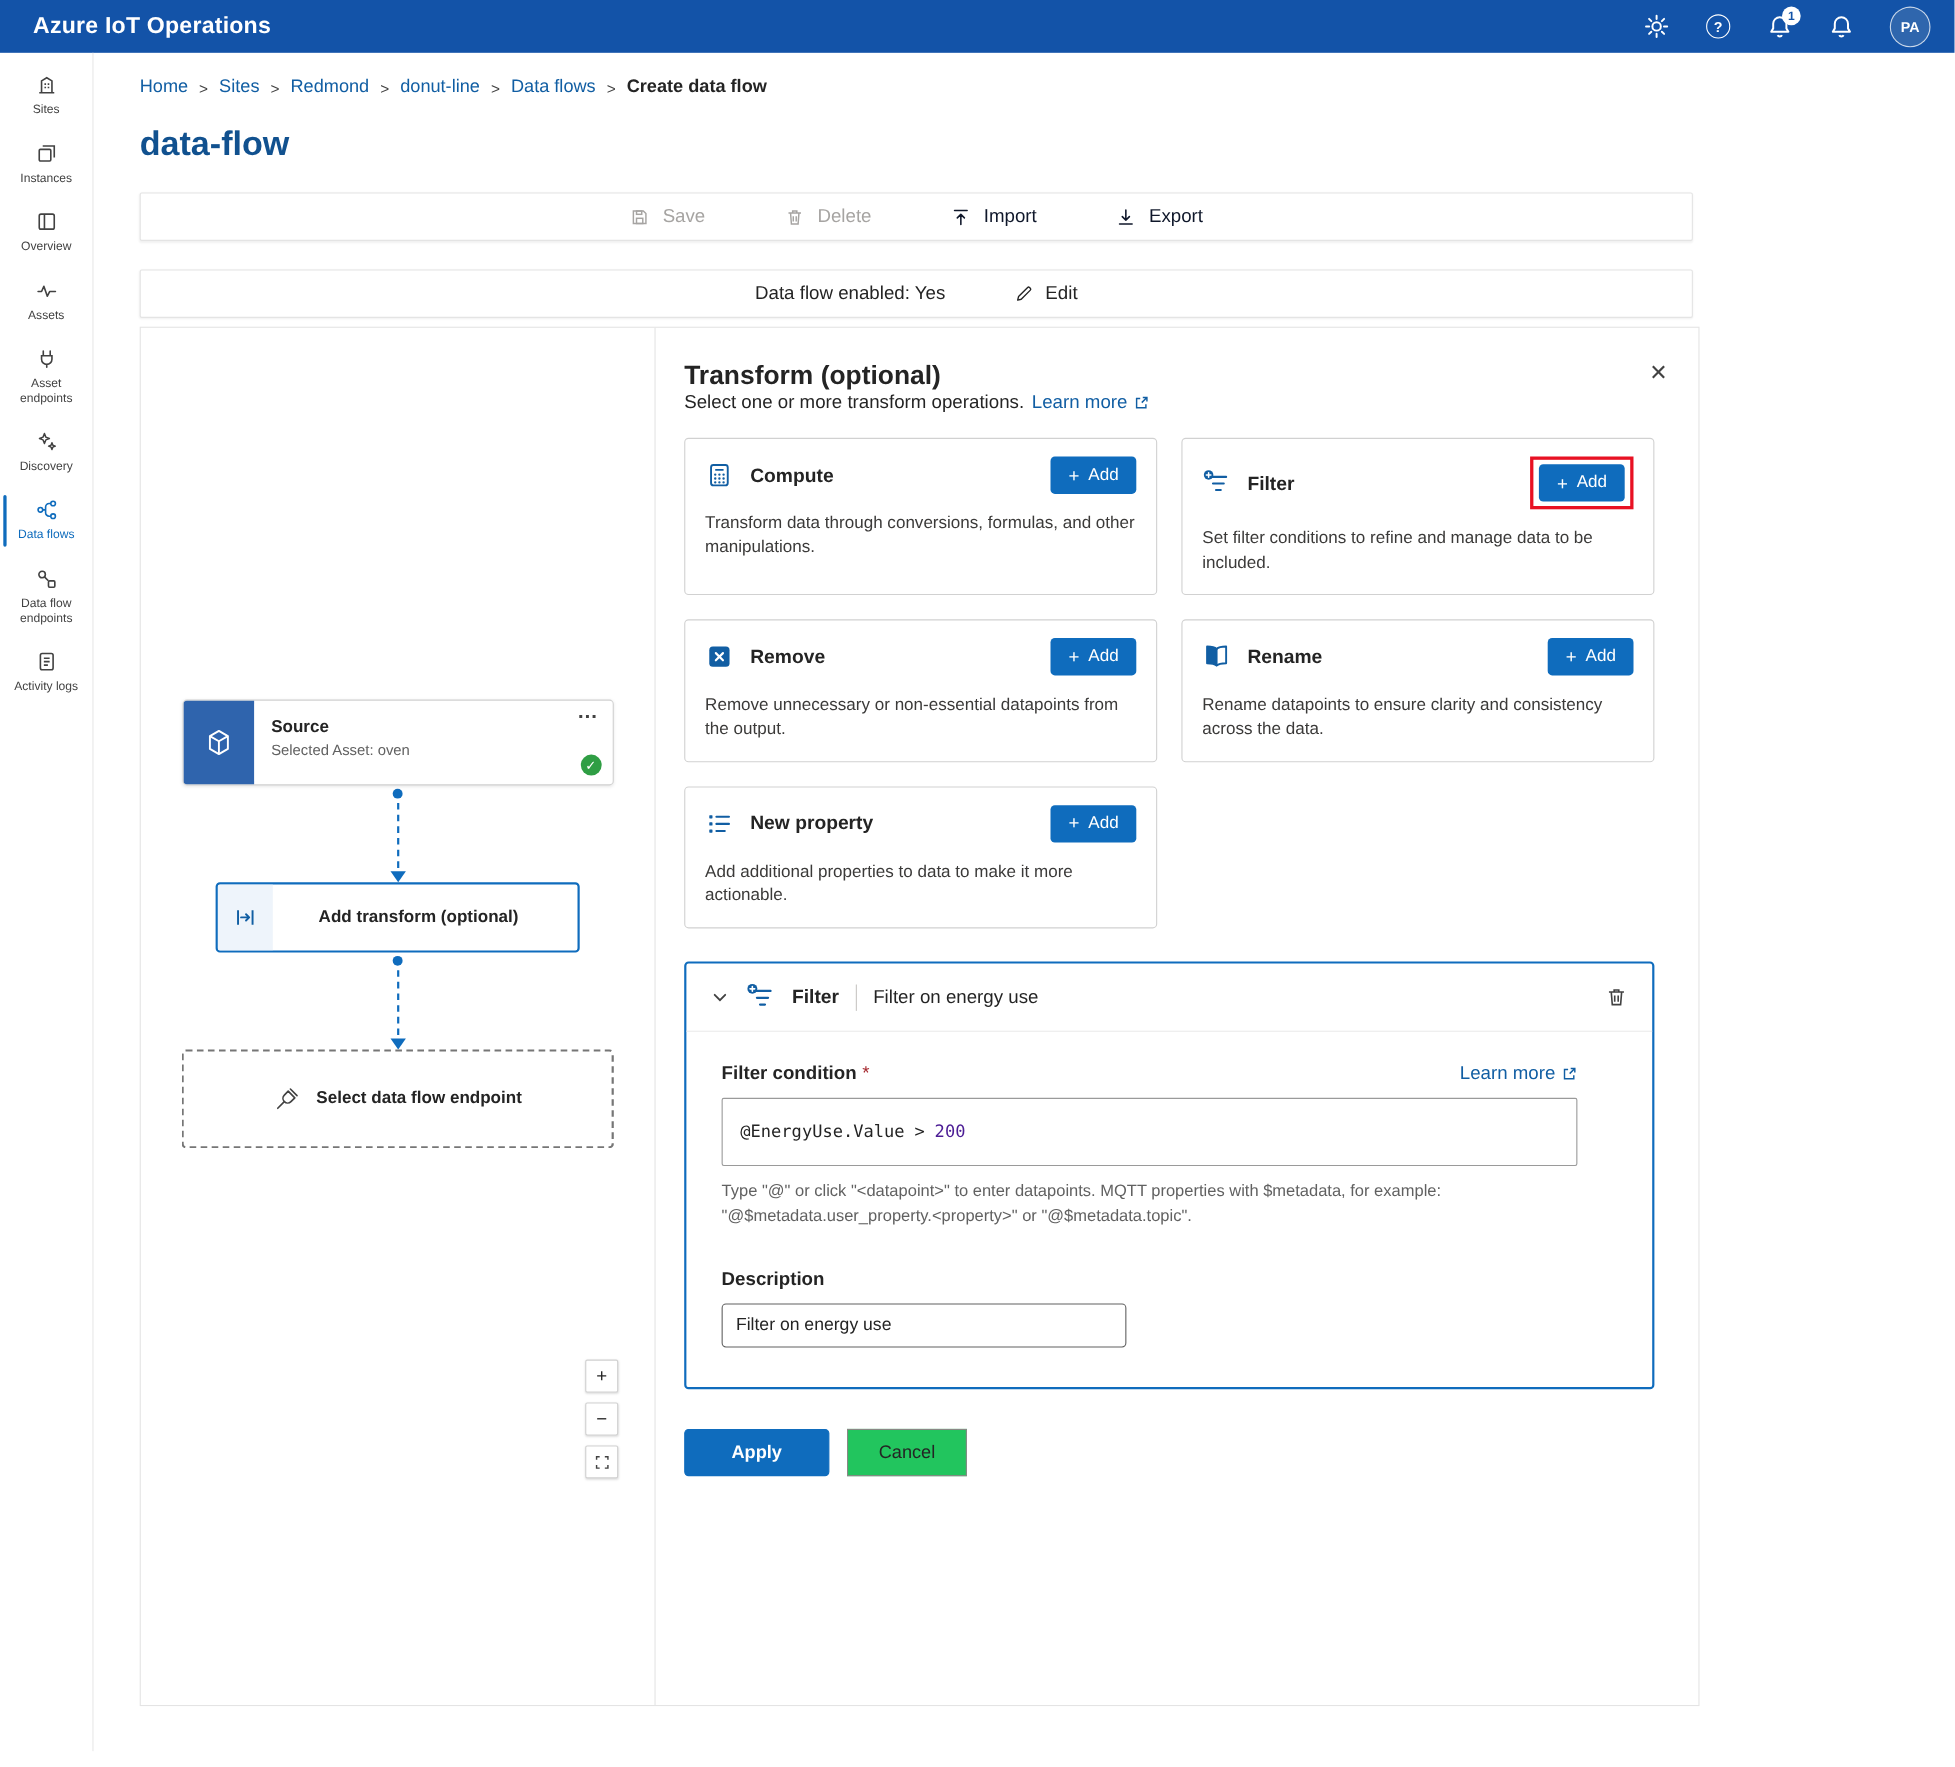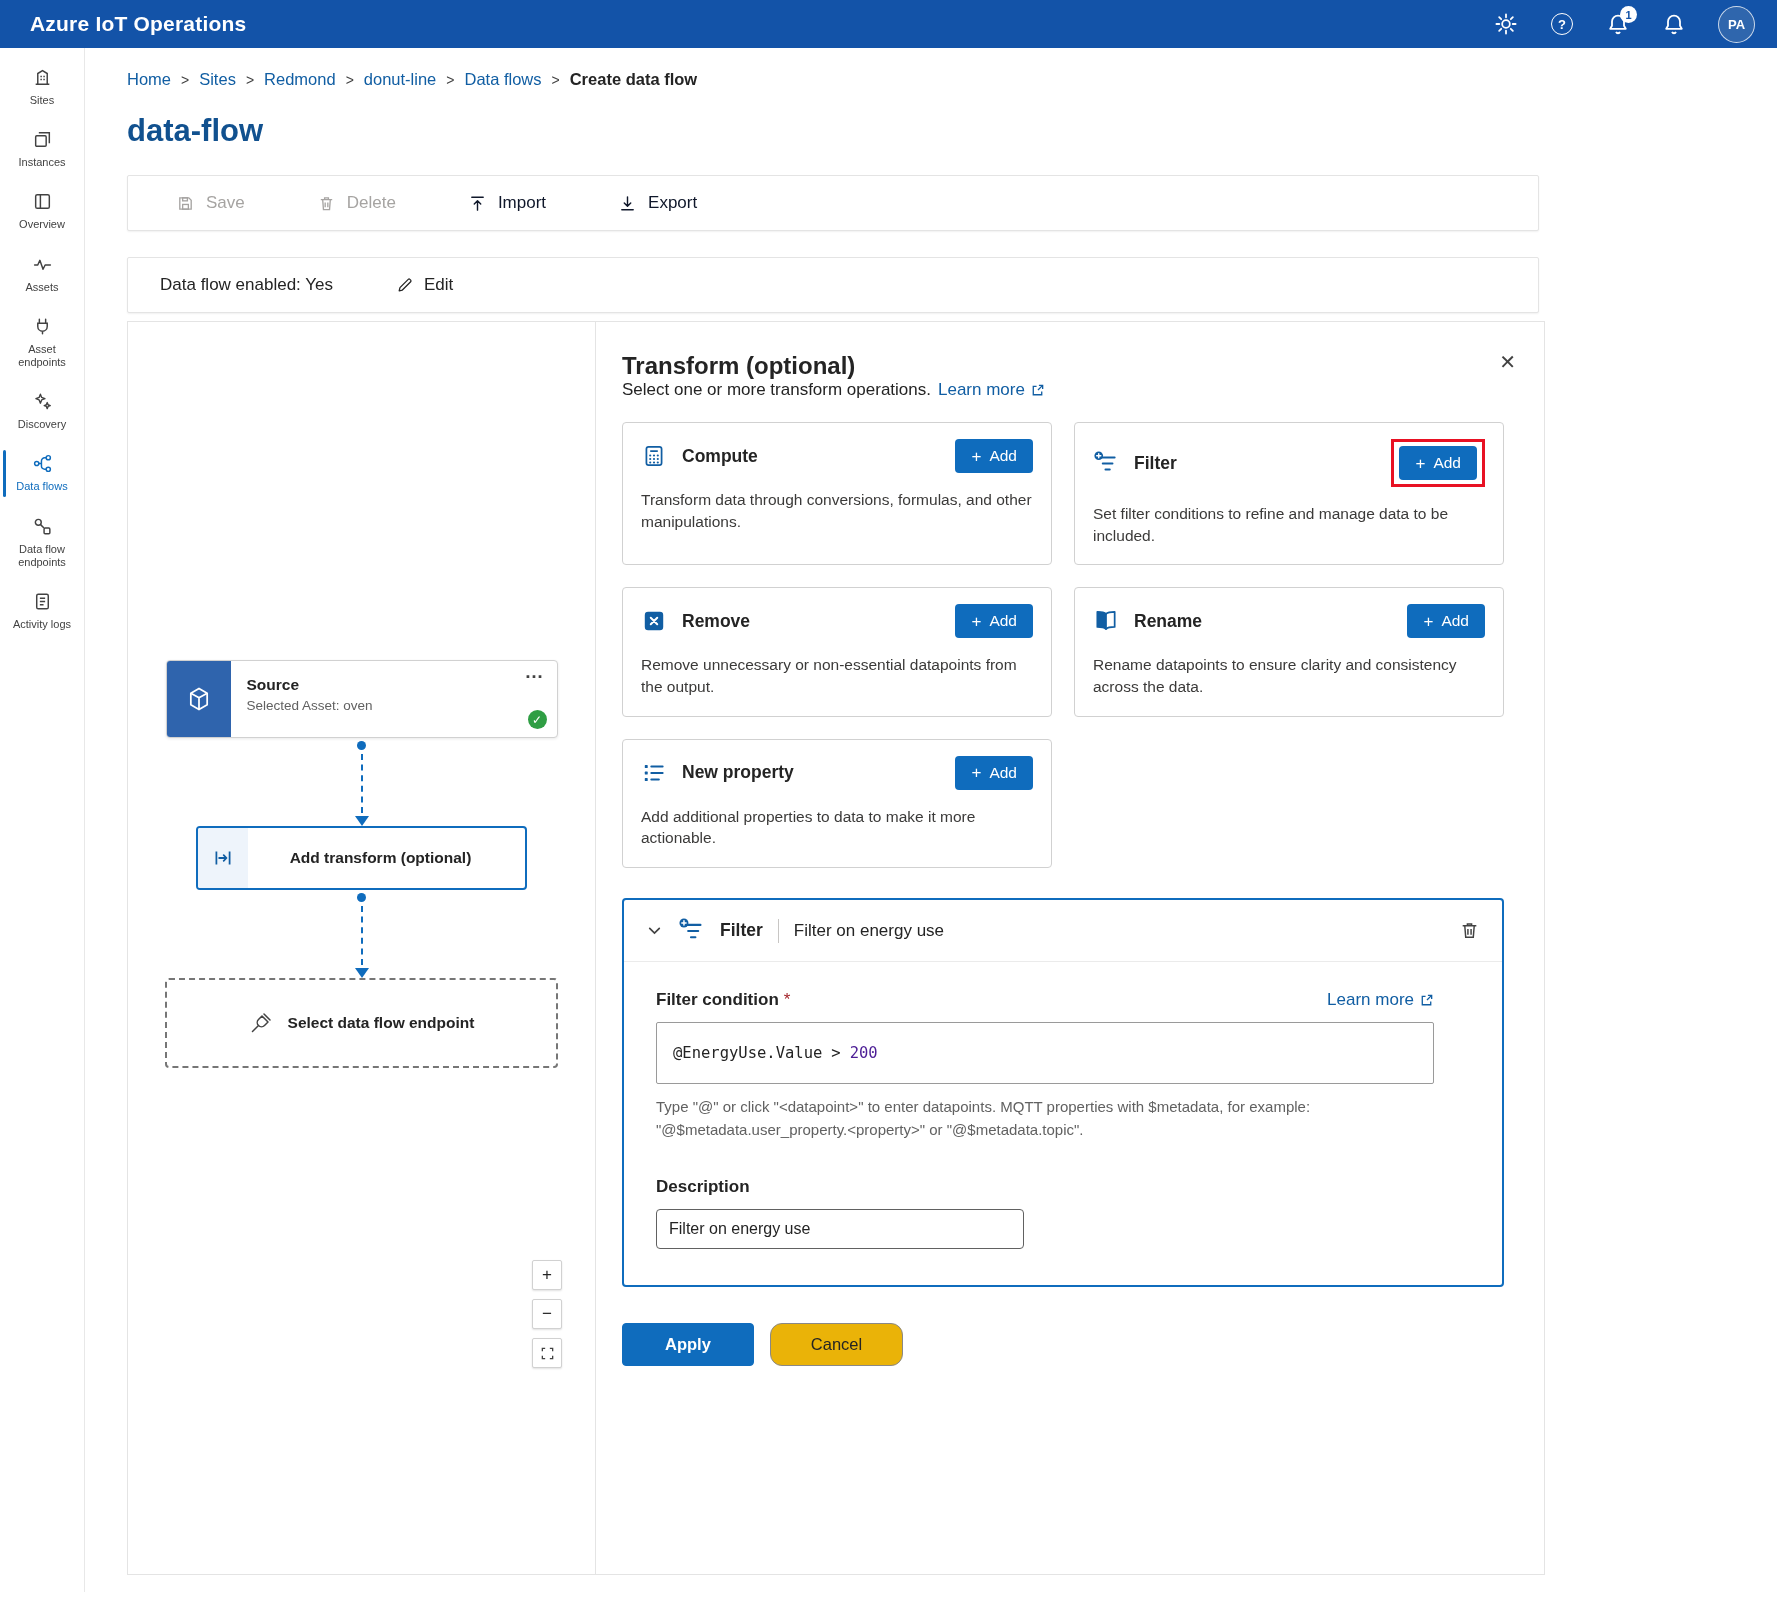--- a/index.html
+++ b/index.html
@@ -51,23 +51,23 @@
   
   .main { flex: 1; padding: 22px 0 0 42px; overflow: hidden; }
   .breadcrumb { display: flex; align-items: center; gap: 10px; font-size: 16.5px; }
   .breadcrumb a { color: #115ea3; text-decoration: none; cursor: pointer; }
   .breadcrumb .sep { color: #424242; font-size: 14px; }
   .breadcrumb .current { color: #242424; font-weight: 700; }
 
   .page-title { margin-top: 24px; font-size: 31px; font-weight: 700; color: #11518f; }
 
   .boxrow {
-    width: 1412px; height: 56px; border: 1px solid #e4e4e4; border-radius: 2px;
+    width: 1412px; height: 44px; border: 1px solid #e4e4e4; border-radius: 2px;
     box-shadow: 0 1px 2px rgba(0,0,0,.06);
-    display: flex; align-items: center; background: #fff;
+    display: flex; align-items: center; background: #fff; justify-content: center;
   }
   .toolbar { margin-top: 26px; padding: 0 48px; gap: 72px; }
   .tool-btn { display: inline-flex; align-items: center; gap: 11px; font-size: 17px; color: #0f172a; background: none; border: none; cursor: pointer; }
   .tool-btn svg { width: 19px; height: 19px; }
   .tool-btn.disabled { color: #a6a4a2; cursor: default; }
 
   .status-row { margin-top: 26px; padding: 0 32px; gap: 63px; font-size: 17px; }
   .edit-btn { display: inline-flex; align-items: center; gap: 10px; font-size: 17px; background: none; border: none; cursor: pointer; color: #242424; }
   .edit-btn svg { width: 18px; height: 18px; }
 
@@ -172,21 +172,21 @@
   .help-text { margin-top: 12px; font-size: 15px; color: #616161; line-height: 1.5; max-width: 1060px; }
 
   .desc-label { margin-top: 36px; font-size: 17px; font-weight: 700; }
   .desc-input {
     margin-top: 12px; width: 368px; height: 40px; border: 1px solid #616161; border-radius: 4px;
     padding: 0 12px; font-size: 16px; color: #242424; font-family: inherit;
   }
 
   .action-row { margin-top: 36px; display: flex; gap: 16px; }
   .apply-btn { background: #0f6cbd; color: #fff; border: 1px solid #0f6cbd; border-radius: 4px; font-size: 16.5px; font-weight: 600; padding: 11px 42px; cursor: pointer; }
-  .cancel-btn { background: #eab308; color: #242424; border: 1px solid #8a8886; border-radius: 12px; font-size: 16.5px; padding: 11px 40px; cursor: pointer; }
+  .cancel-btn { background: #22c55e; color: #242424; border: 1px solid #8a8886; border-radius: 0; font-size: 16.5px; padding: 11px 28px; cursor: pointer; }
 </style>
 </head>
 <body>
 
 <header class="topbar">
   <div class="topbar-title">Azure IoT Operations</div>
   <div class="topbar-right">
     <button class="tb-icon">
       <svg viewBox="0 0 20 20">
           <circle cx="10" cy="10" r="3.2" fill="none" stroke="#fff" stroke-width="1.5"></circle>

